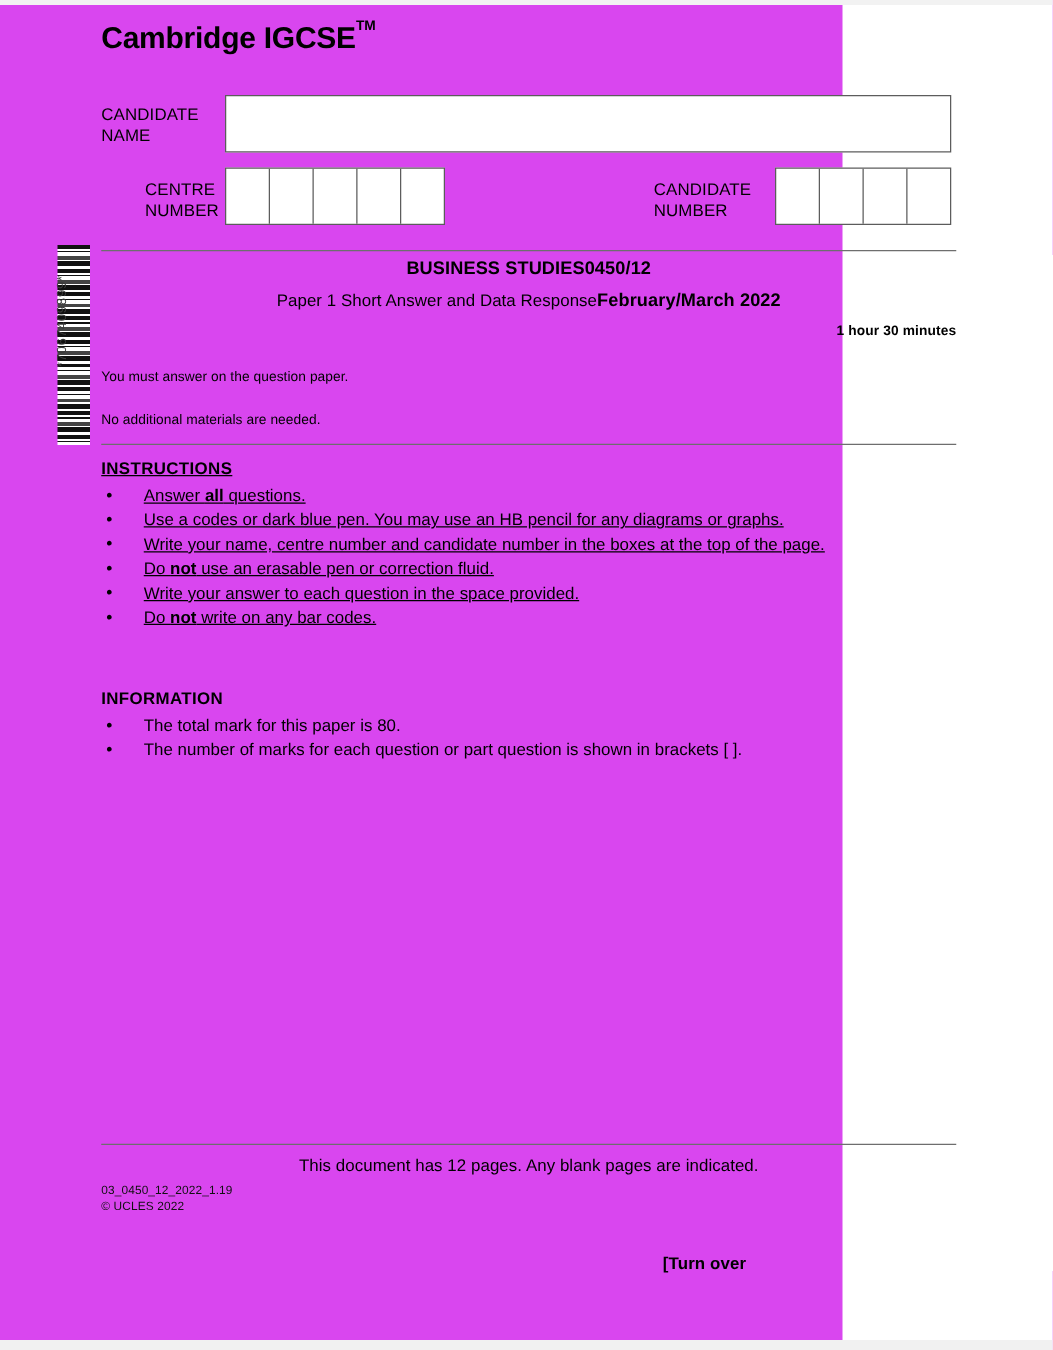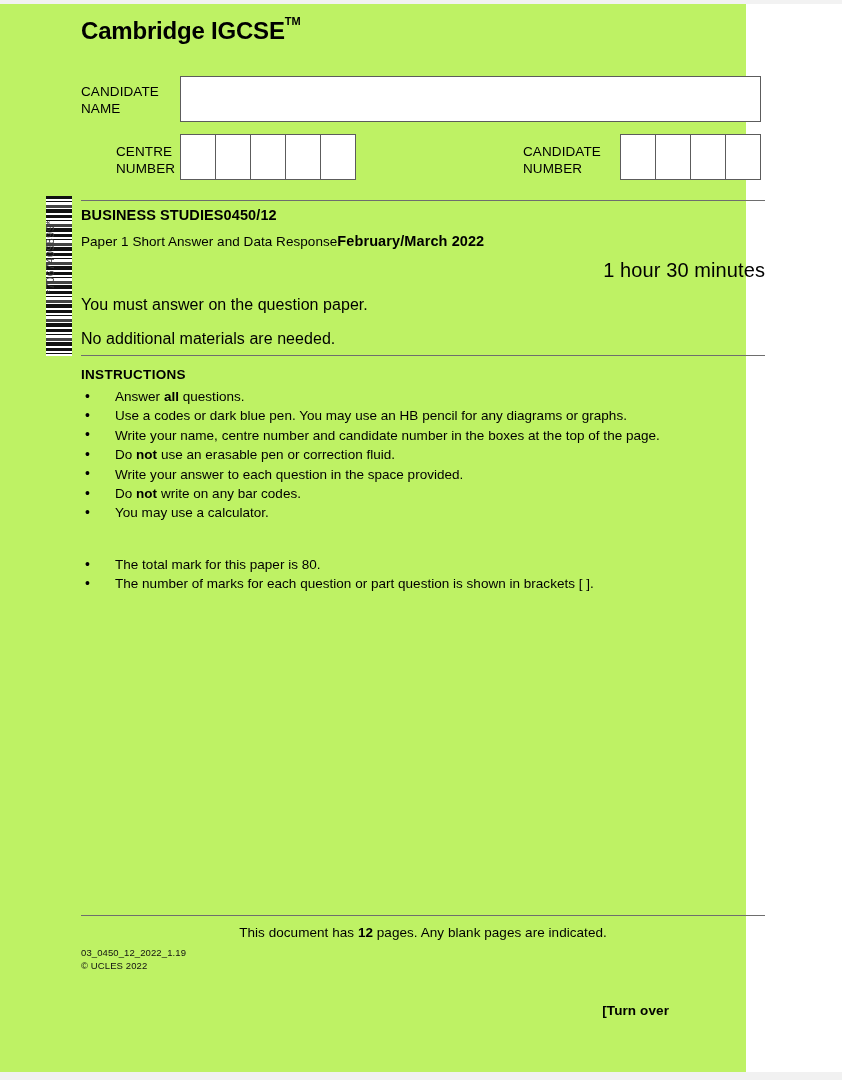--- a/index.html
+++ b/index.html
@@ -15,23 +15,23 @@
     overflow: hidden;
     font-family: "Liberation Sans", sans-serif;
     color: #000000;
     -webkit-font-smoothing: antialiased;
   }
 
   .page {
     position: absolute;
     left: 0;
     top: 0;
-    width: 746px;
+    width: 674px;
     height: 1080px;
-    background: #bef264;
+    background: #d946ef;
   }
 
   .edge-strip-top {
     position: absolute;
     left: 0; top: 0;
     width: 842px; height: 4px;
     background: #f2f2f2;
   }
   .edge-strip-bottom {
     position: absolute;
@@ -107,50 +107,50 @@
     background: #6e6e6e;
   }
   #rule-top    { top: 200px; }
   #rule-mid    { top: 355px; }
   #rule-bottom { top: 915px; }
 
   
   .subject-block { position: absolute; left: 81px; top: 207px; width: 684px; }
   .subject-line {
     display: flex;
-    justify-content: flex-start;
+    justify-content: center;
     align-items: baseline;
     font-size: 14.5px;
   }
   .subject-line + .subject-line { margin-top: 10px; }
   .subject-name { font-weight: bold; letter-spacing: 0.1px; }
   .subject-code { font-weight: bold; letter-spacing: 0.1px; }
   .paper-name { font-weight: normal; font-size: 13.5px; letter-spacing: 0.05px; }
   .paper-session { font-weight: bold; letter-spacing: 0.1px; }
   .duration-line {
     text-align: right;
-    font-size: 20px;
-    font-weight: normal;
+    font-size: 11px;
+    font-weight: bold;
     margin-top: 10px;
     letter-spacing: 0.1px;
   }
 
   
   .notice {
     position: absolute;
     left: 81px;
-    font-size: 16px;
+    font-size: 11px;
     letter-spacing: 0.05px;
   }
   #notice-answer-on-paper { top: 296px; }
   #notice-no-materials   { top: 330px; }
 
   
   .section { position: absolute; left: 81px; width: 684px; }
-  #section-instructions { top: 367px; }
+  #section-instructions { top: 367px; text-decoration: underline; }
   #section-information  { top: 551px; }
 
   .section-heading {
     font-size: 13.5px;
     font-weight: bold;
     letter-spacing: 0.3px;
     margin-bottom: 5px;
   }
   ul.bullets {
     list-style: none;
@@ -217,21 +217,21 @@
   
   .doc-pages {
     position: absolute;
     left: 81px;
     top: 925px;
     width: 684px;
     text-align: center;
     font-size: 13.5px;
     letter-spacing: 0.05px;
   }
-  .doc-pages b { font-weight: bold; }
+  .doc-pages b { font-weight: normal; }
 
   .footer-left {
     position: absolute;
     left: 81px;
     top: 946px;
     font-size: 9.5px;
     line-height: 13px;
     letter-spacing: 0.1px;
     color: #111;
   }
@@ -305,25 +305,25 @@
 
   <div class="section" id="section-instructions">
     <div class="section-heading">INSTRUCTIONS</div>
     <ul class="bullets">
         <li><span>Answer </span><b>all</b><span> questions.</span></li>
         <li>Use a codes or dark blue pen. You may use an HB pencil for any diagrams or graphs.</li>
         <li>Write your name, centre number and candidate number in the boxes at the top of the page.</li>
         <li><span>Do </span><b>not</b><span> use an erasable pen or correction fluid.</span></li>
         <li>Write your answer to each question in the space provided.</li>
         <li><span>Do </span><b>not</b><span> write on any bar codes.</span></li>
-        <li>You may use a calculator.</li>
       </ul>
   </div>
 
   <div class="section" id="section-information">
+    <div class="section-heading">INFORMATION</div>
     <ul class="bullets">
         <li>The total mark for this paper is 80.</li>
         <li>The number of marks for each question or part question is shown in brackets [  ].</li>
       </ul>
   </div>
 
   <div class="doc-pages">
     <span>This document has </span><b>12</b><span> pages. Any blank pages are indicated.</span>
   </div>
 

